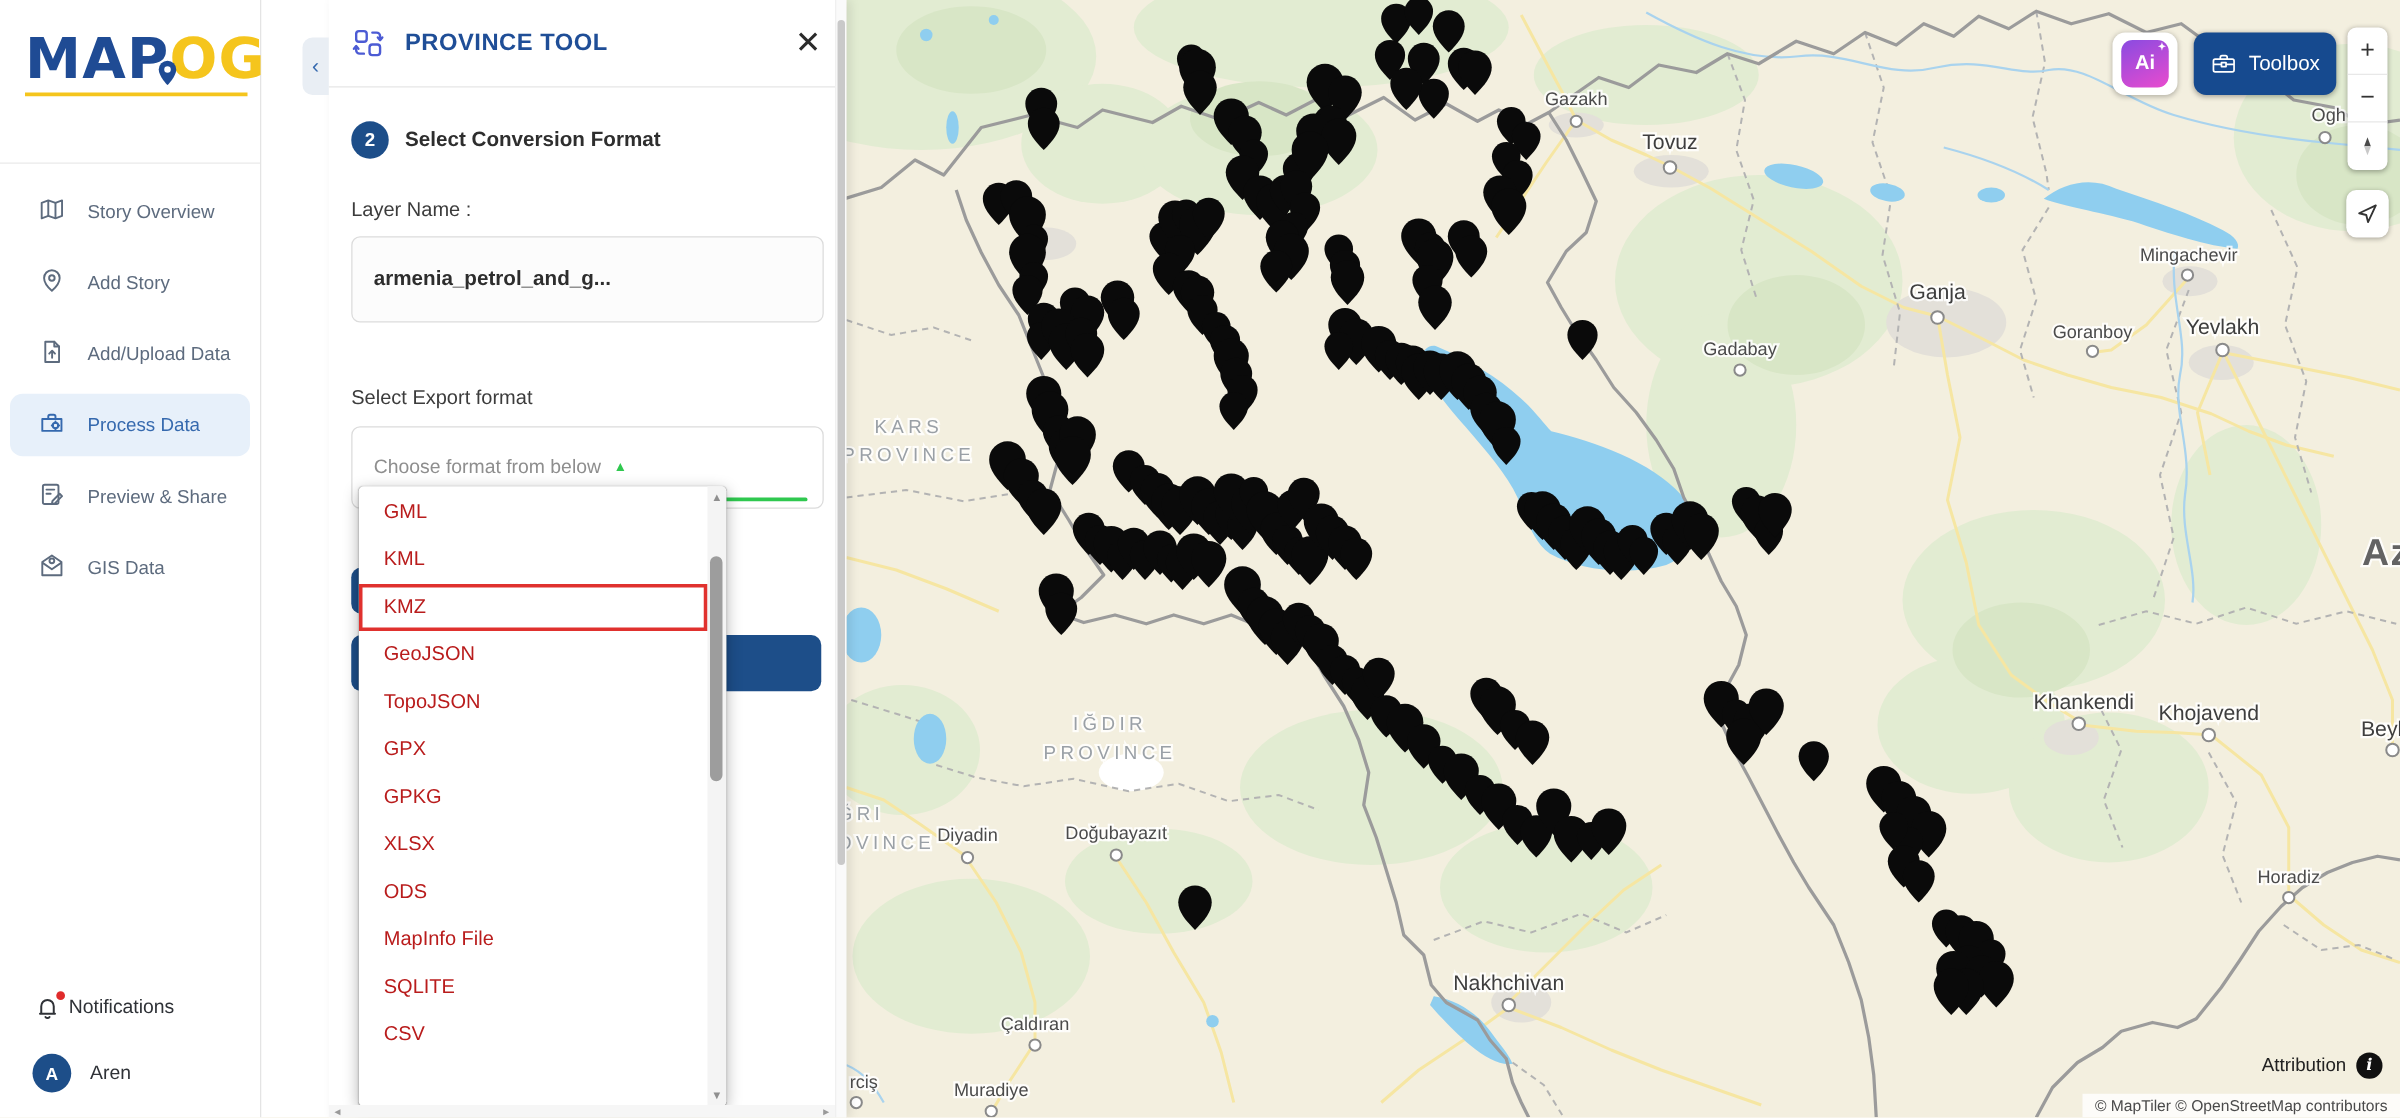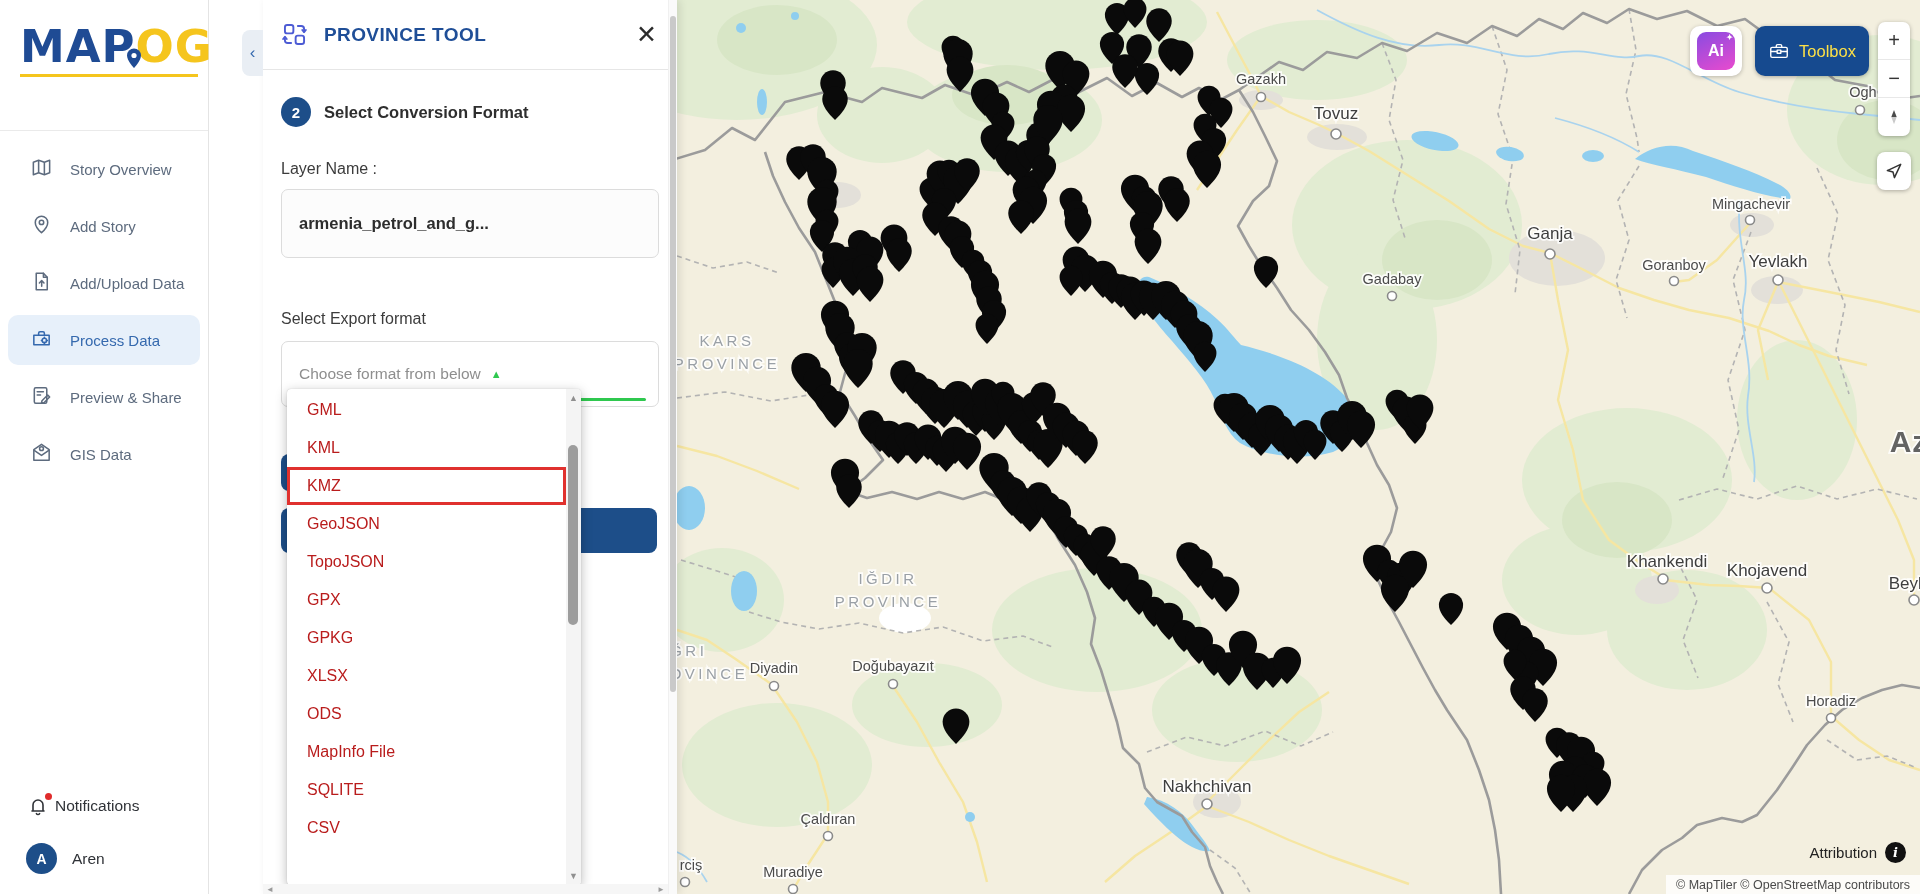--- a/index.html
+++ b/index.html
@@ -97,21 +97,21 @@
   .dot { fill:#fff; stroke:#8a8a8a; stroke-width:1.6; }
   .pin { fill:#0a0a0a; cursor:pointer; }
 
   .ai-widget { position:absolute; left:1013px; top:26px; width:52px; height:50px; background:#fff; border-radius:10px;
                box-shadow:0 1px 4px rgba(0,0,0,.25); display:flex; align-items:center; justify-content:center; cursor:pointer; }
   .ai-badge { width:38px; height:38px; border-radius:9px; position:relative; color:#fff; font-weight:bold; font-size:16px;
               background:linear-gradient(155deg,var(--ai1) 5%,var(--ai2) 95%);
               display:flex; align-items:center; justify-content:center; }
   .sparkle { position:absolute; top:1px; right:2px; font-size:8px; }
   .toolbox-btn { position:absolute; left:1078px; top:26px; width:114px; height:50px; border:none; border-radius:10px;
-                 background:var(--toolbox-blue); color:#fde047; font-size:16.5px; display:flex; align-items:center;
+                 background:var(--toolbox-blue); color:#ffffff; font-size:16.5px; display:flex; align-items:center;
                  justify-content:center; gap:9px; box-shadow:0 1px 4px rgba(0,0,0,.3); cursor:pointer; }
   .toolbox-btn svg { width:22px; height:22px; }
   .zoom-ctl { position:absolute; left:1201px; top:22px; width:32px; background:#fff; border-radius:7px;
               box-shadow:0 1px 4px rgba(0,0,0,.3); display:flex; flex-direction:column; overflow:hidden; }
   .zoom-ctl button { height:38px; background:none; border:none; border-bottom:1px solid #E8E8E8; font-size:20px; color:#333;
                      display:flex; align-items:center; justify-content:center; cursor:pointer; }
   .zoom-ctl button:last-child { border-bottom:none; }
   .zoom-ctl svg { width:18px; height:18px; }
   .locate-btn { position:absolute; left:1200px; top:152px; width:34px; height:38px; background:#fff; border:none; border-radius:8px;
                 box-shadow:0 1px 4px rgba(0,0,0,.3); display:flex; align-items:center; justify-content:center; cursor:pointer; }

